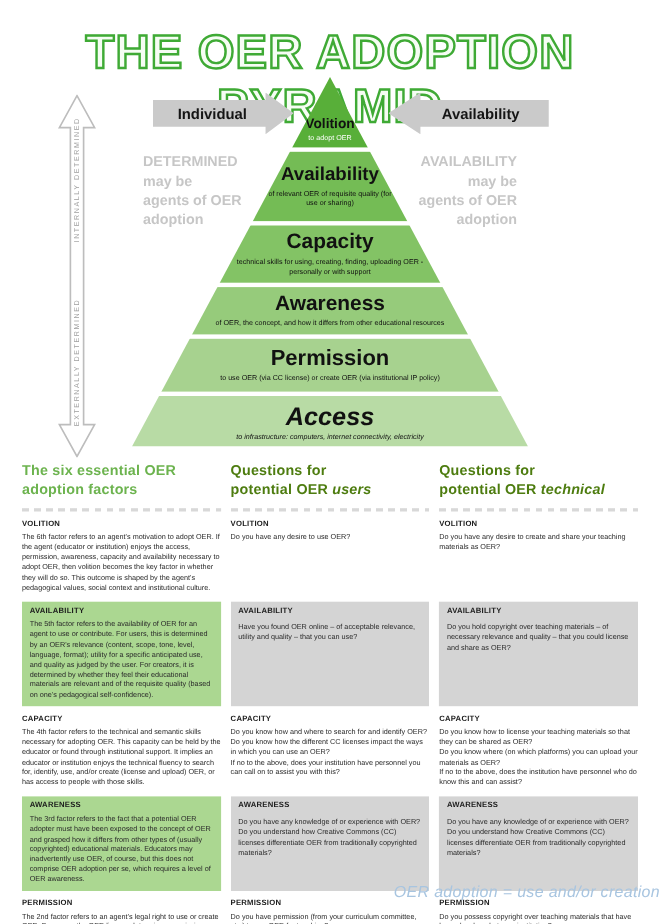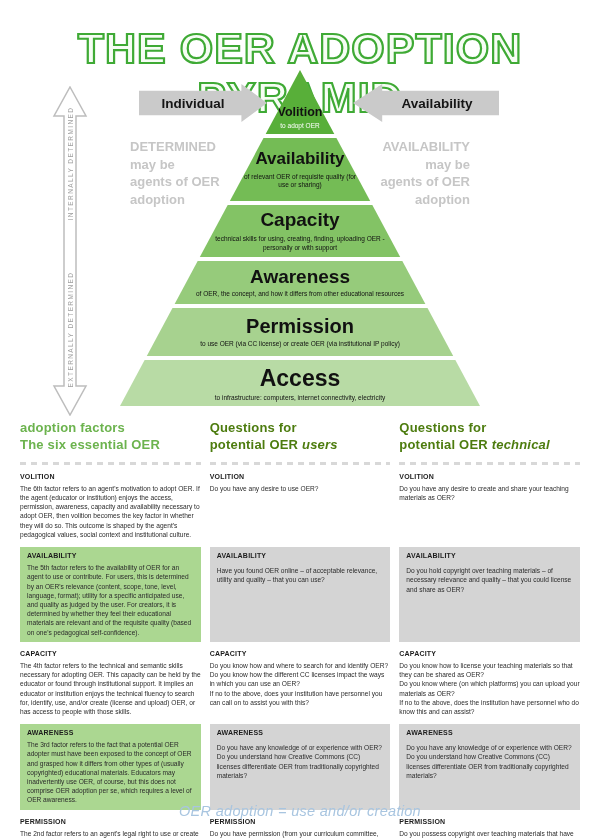--- a/index.html
+++ b/index.html
@@ -62,21 +62,21 @@
   .lvl-title { font-weight:bold; color:#111; line-height:1; }
   .lvl-desc { font-size:6.5px; line-height:1.3; color:#111; margin-top:4px; }
 
   .lvl1 { height:60px; justify-content:flex-end; padding-bottom:4px; }
   .lvl1 .lvl-title { font-size:12.5px; }
   .lvl1 .lvl-desc { color:#ffffff; margin-top:3px; }
   .lvl2 { height:63px; } .lvl2 .lvl-title { font-size:17px; } .lvl2 .lvl-desc { max-width:118px; margin-top:6px; }
   .lvl3 { height:52px; } .lvl3 .lvl-title { font-size:19px; } .lvl3 .lvl-desc { max-width:178px; margin-top:6px; }
   .lvl4 { height:43px; } .lvl4 .lvl-title { font-size:19px; } .lvl4 .lvl-desc { max-width:215px; }
   .lvl5 { height:48px; } .lvl5 .lvl-title { font-size:20px; } .lvl5 .lvl-desc { max-width:330px; }
-  .lvl6 { height:50px; } .lvl6 .lvl-title { font-size:23px; } .lvl6 .lvl-desc { max-width:330px; }
+  .lvl6 { height:50px;font-style:italic; } .lvl6 .lvl-title { font-size:23px; } .lvl6 .lvl-desc { max-width:330px; }
 
   
   .grid {
     position:absolute; left:20px; top:420px; width:560px;
     display:grid; grid-template-columns:1fr 1fr 1fr;
     column-gap:9px; row-gap:8px;
   }
   .head { display:flex; flex-direction:column; }
   .head .h-line { font-size:13px; font-weight:bold; line-height:1.3; letter-spacing:0.2px; }
   .head.green .h-line { color:#6cb34e; }
@@ -89,21 +89,21 @@
 
   .sec { }
   .sec-label { font-weight:bold; font-size:7px; letter-spacing:0.2px; color:#1c1c1c; margin-bottom:4px; }
   .sec-body { font-size:6.6px; line-height:1.4; color:#2b2b2b; white-space:pre-line; }
   .box-green { background:#abd791; padding:5px 7px; }
   .box-gray  { background:#d4d4d4; padding:5px 7px; }
   .box-gray .sec-label { margin-bottom:7px; }
 
   
   .footer {
-    position:absolute; top:803px; left:0; width:600px; text-align:center;
+    position:absolute; top:803px; left:0; width:600px; text-align:right;
     font-style:italic; font-size:14.5px; color:#a8c5e0; letter-spacing:0.3px;
   }
 </style>
 </head>
 <body>
 
 <div class="page">
 
   <h1 class="title">THE OER ADOPTION PYRAMID</h1>
 
@@ -155,22 +155,22 @@
       <div class="pyr-level lvl6" style="background: rgb(184, 219, 165);">
         <div class="lvl-title">Access</div>
         <div class="lvl-desc">to infrastructure: computers, internet connectivity, electricity</div>
       </div>
     </div>
   </div>
 
   <div class="grid">
 
     <div class="head green" style="grid-area:1/1">
+      <div class="h-line">The six essential OER</div>
       <div class="h-line"><span>adoption factors</span><span class="it"></span></div>
-      <div class="h-line">The six essential OER</div>
       <div class="dash"></div>
     </div>
     <div class="head gray" style="grid-area:1/2">
       <div class="h-line">Questions for</div>
       <div class="h-line"><span>potential OER</span><span class="it"> users</span></div>
       <div class="dash"></div>
     </div>
     <div class="head gray" style="grid-area:1/3">
       <div class="h-line">Questions for</div>
       <div class="h-line"><span>potential OER</span><span class="it"> technical</span></div>

